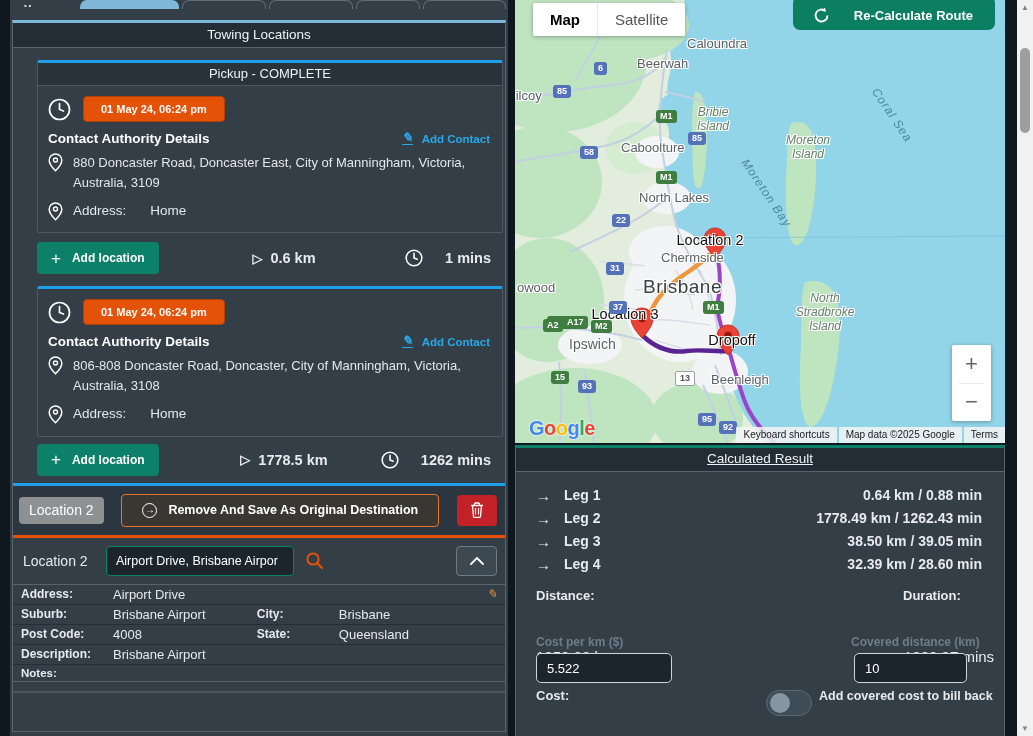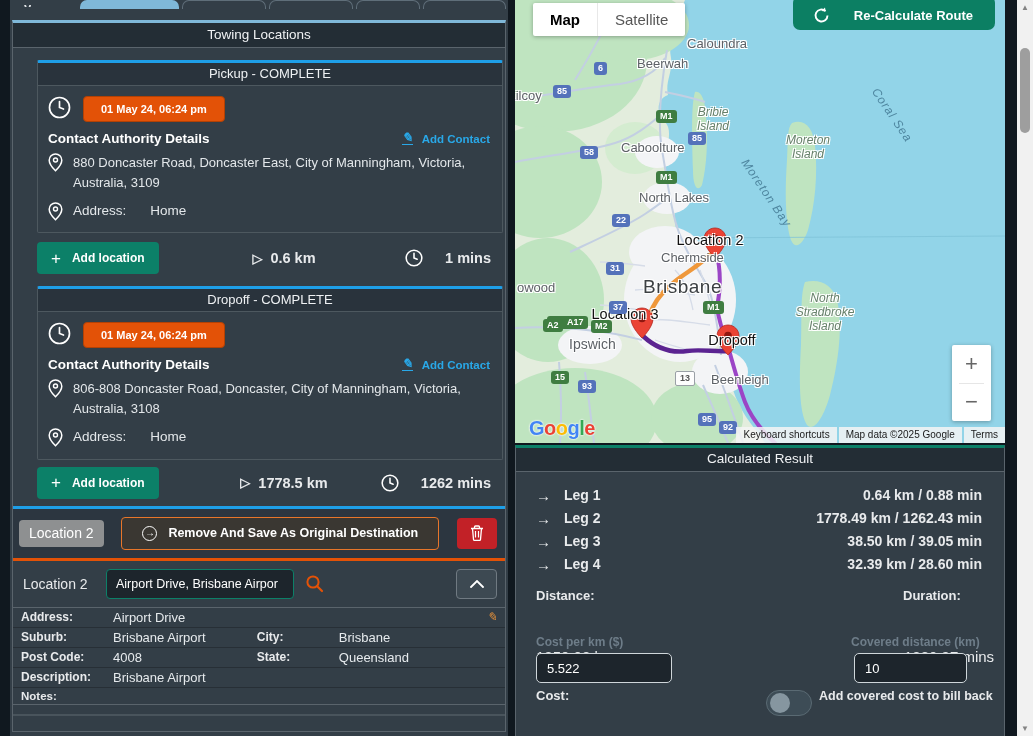--- a/index.html
+++ b/index.html
@@ -15,21 +15,21 @@
   .partial-glyph { position:absolute; left:14px; top:0; height:7px; overflow:hidden; font-weight:bold; font-size:13px; color:#dfe3e6; }
 
   #towing-box { position:absolute; left:2px; top:20px; width:494px; height:712px;
     border:1px solid #5a646c; border-top:3px solid #7fb8d9; background:#333e47; overflow:hidden; }
   .box-header { background:#232d35; text-align:center; font-size:13.5px; padding:4px 0 5px;
     border-bottom:1px solid #5a646c; color:#f0f2f4; }
 
   .card { margin:12px 2px 0 24px; border:1px solid #4d585f; border-top:3px solid #1e9fe8; background:#333e47; border-radius:2px; }
   .card-header { background:#29333c; text-align:center; font-size:13px; padding:3px 0 4px; border-bottom:1px solid #4d585f; color:#eef1f3; }
   .card-body { padding:8px 10px 9px 8px; }
-  .dt-row { display:flex; gap:12px; margin:2px 0 9px 2px; }
+  .dt-row { display:flex; align-items:center; gap:12px; margin:2px 0 9px 2px; }
   .date-btn { background:#e35207; border:1px solid #b34104; color:#fff; font-weight:bold; font-size:11px;
     padding:6px 17px; border-radius:4px; cursor:pointer; }
   .ch-row { display:flex; justify-content:space-between; align-items:center; margin:0 2px 7px 2px; }
   .sec-heading { font-weight:bold; font-size:13.5px; color:#fff; }
   .add-contact { color:#29a8e8; font-weight:bold; font-size:11.5px; display:flex; align-items:center; gap:9px; cursor:pointer; }
   .pencil { color:#29a8e8; font-size:13px; border-bottom:1px solid #29a8e8; line-height:12px; font-style:italic; }
   .addr-row { display:flex; gap:10px; margin:5px 2px 2px; font-size:13px; line-height:1.5; color:#e3e7ea; align-items:flex-start; }
   .addr-row.second { margin-top:9px; align-items:center; }
   .addr-type-val { margin-left:14px; }
 
@@ -105,21 +105,21 @@
   .zoomctrl .zdiv { height:1px; background:#e6e6e6; margin:0 7px; }
 
   .google-logo { position:absolute; left:14px; top:417px; font-size:20px; font-weight:bold; letter-spacing:-.5px;
     text-shadow:0 0 2px #fff,0 0 2px #fff; cursor:pointer; }
   .attrib { position:absolute; right:0; bottom:0; display:flex; gap:2px; font-size:10px; color:#1a1a1a; }
   .attrib span { background:rgba(245,245,245,.85); padding:2px 7px 3px; cursor:pointer; }
 
   
   #result { position:absolute; left:515px; top:445px; width:490px; height:291px; background:#333e47;
     border-top:3px solid #0c8068; border-left:1px solid #5a646c; border-right:1px solid #5a646c; }
-  .res-header { background:#232d35; text-align:center; font-size:13.5px; padding:3px 0 5px; border-bottom:1px solid #5a646c; color:#f0f2f4; }
+  .res-header { background:#232d35; text-align:center; font-size:13.5px; padding:3px 0 5px; border-bottom:1px solid #5a646c; color:#f0f2f4;text-decoration:underline; }
   .leg-row { position:absolute; left:20px; right:22px; height:22px; display:flex; justify-content:space-between;
     font-size:14px; font-weight:bold; align-items:center; }
   .leg-label { display:flex; gap:13px; align-items:center; }
   .leg-arrow { font-weight:normal; font-size:15px; }
   .rlabel { position:absolute; font-weight:bold; font-size:13px; }
   .rvalue { position:absolute; font-size:15px;margin-top:36px; }
   .rmuted { position:absolute; font-weight:bold; font-size:12px; color:#6e7d89; }
   .rinput { position:absolute; height:30px; background:#1d252c; border:1.5px solid #cfd6da; border-radius:5px;
     color:#fff; font-size:13px; padding:0 10px; font-family:"Liberation Sans",sans-serif; }
   .toggle { position:absolute; width:46px; height:26px; border-radius:13px; background:#3d4c56; border:1px solid #5a6a73; cursor:pointer; }
@@ -203,21 +203,20 @@
       <span class="sum-dur">
         <svg width="18" height="18" viewBox="0 0 23 23">
             <circle cx="11.5" cy="11.5" r="10" fill="none" stroke="#fff" stroke-width="2"></circle>
             <path d="M11.5 5.5 V11.5 L15.5 13" fill="none" stroke="#fff" stroke-width="2" stroke-linecap="round"></path>
           </svg>
         <span>1 mins</span>
       </span>
     </div>
 
     <div class="card" style="margin-top:4px;">
-      <div class="card-header">Dropoff - COMPLETE</div>
       <div class="card-body">
         <div class="dt-row">
           <span>
             <svg width="23" height="23" viewBox="0 0 23 23">
                 <circle cx="11.5" cy="11.5" r="10" fill="none" stroke="#fff" stroke-width="1.7"></circle>
                 <path d="M11.5 5.5 V11.5 L15.5 13" fill="none" stroke="#fff" stroke-width="1.7" stroke-linecap="round"></path>
               </svg>
           </span>
           <button class="date-btn">01 May 24, 06:24 pm</button>
         </div>

